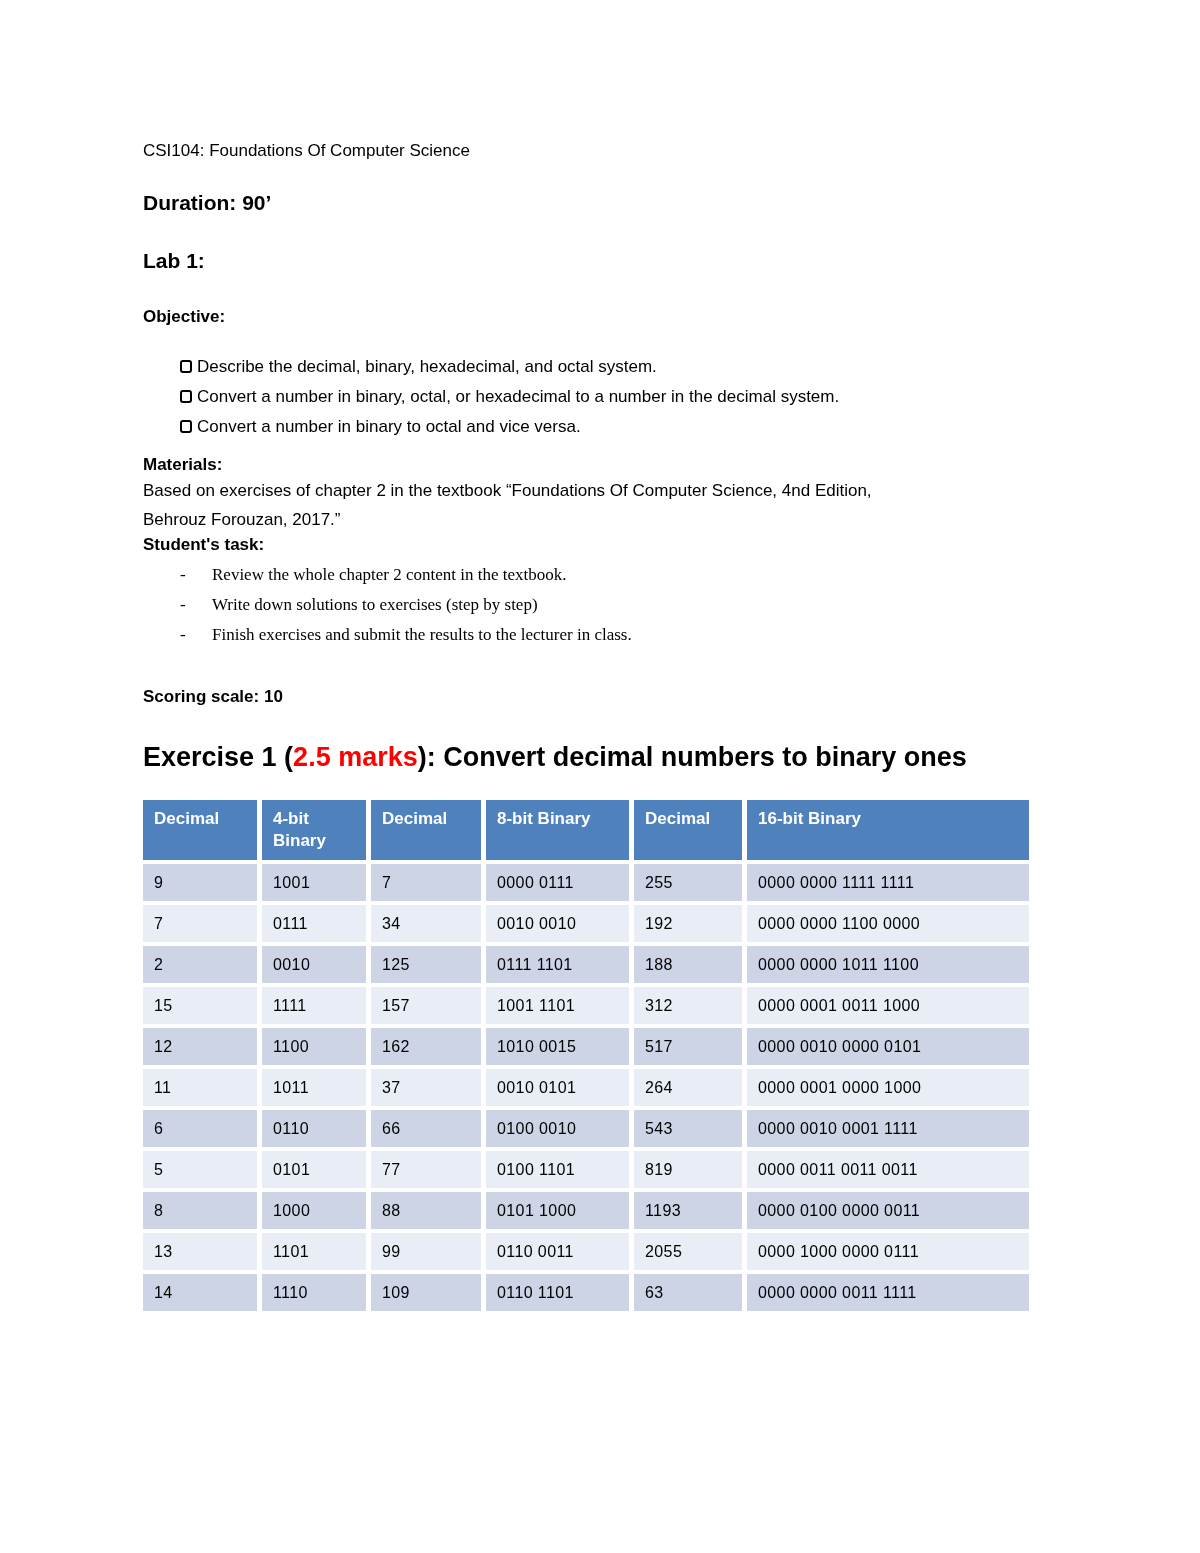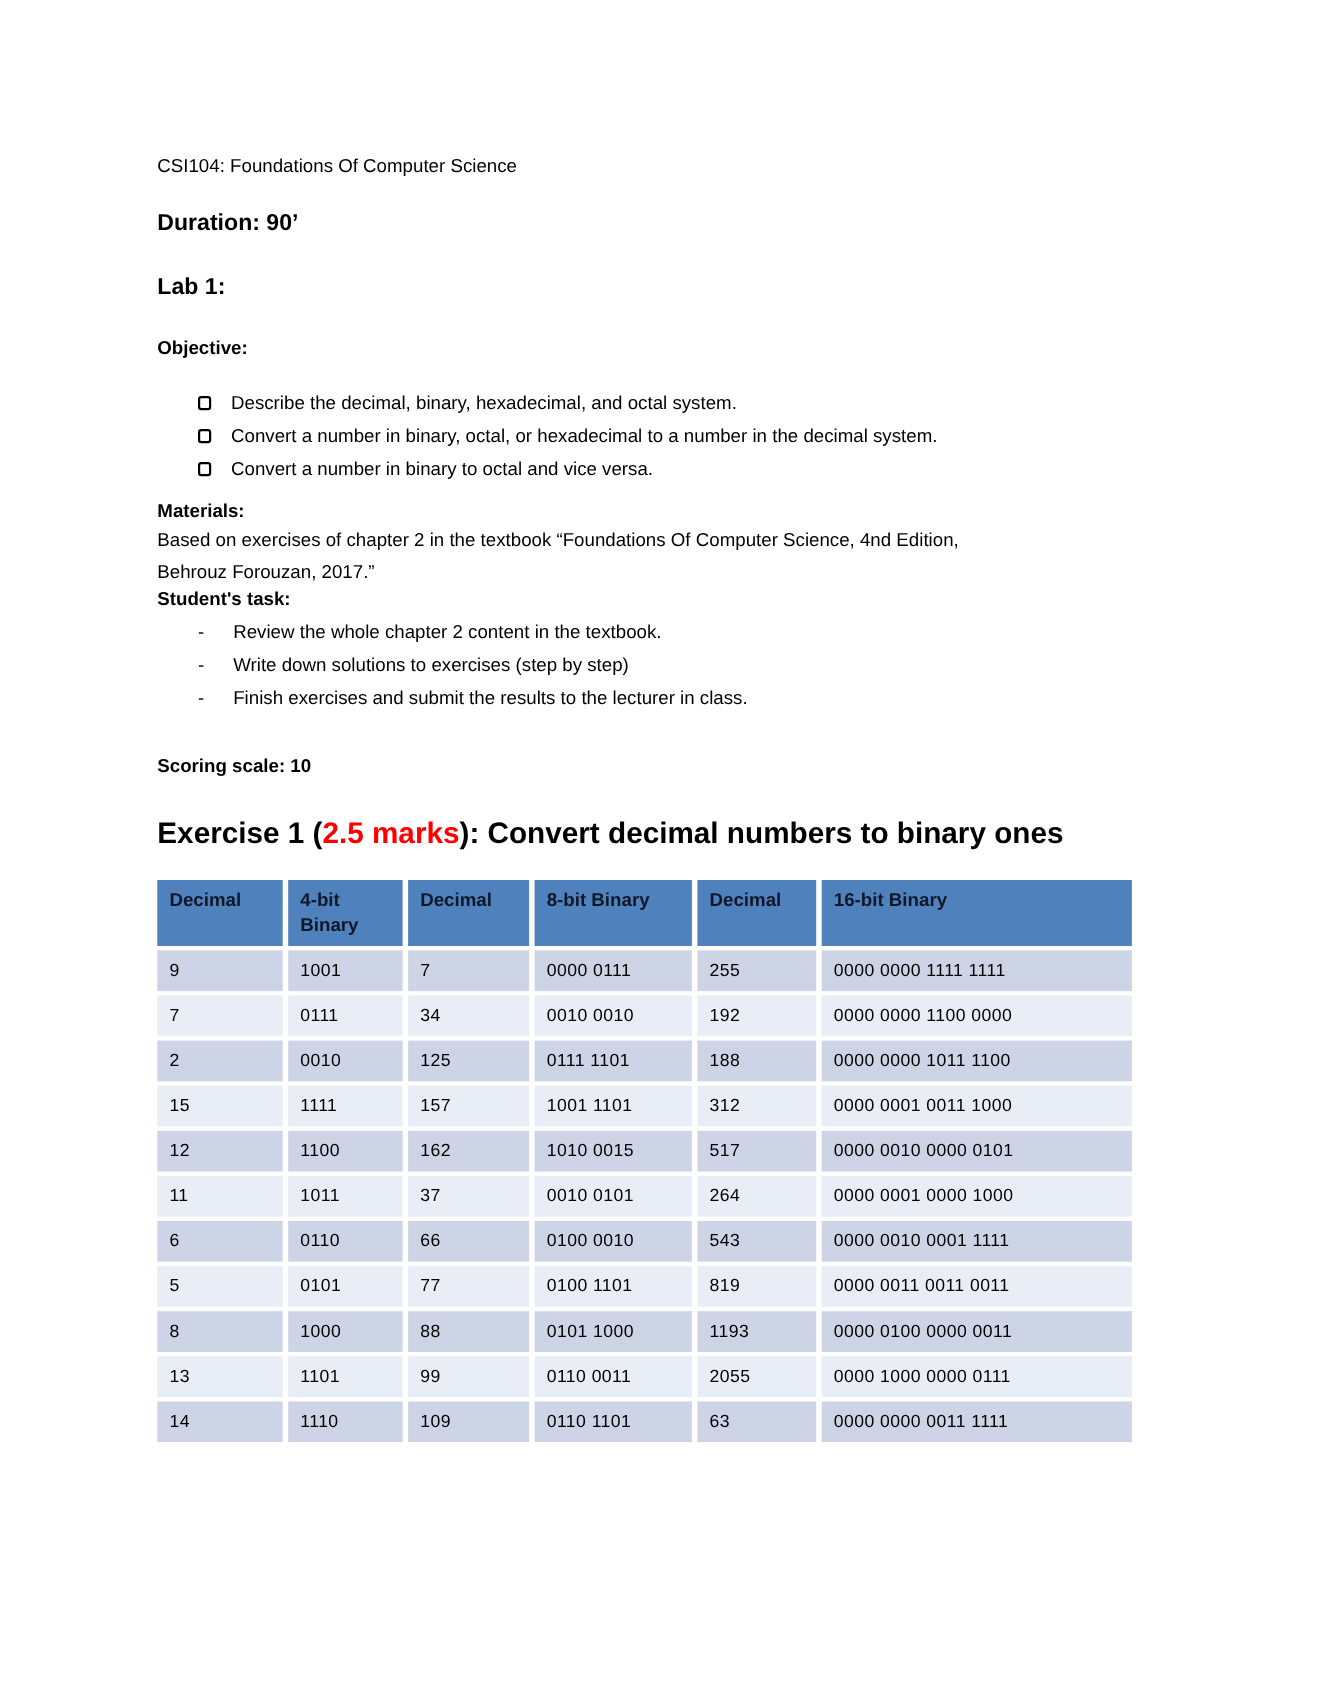--- a/index.html
+++ b/index.html
@@ -47,30 +47,31 @@
   .checkbox {
     display: inline-block;
     width: 12px;
     height: 13px;
     border: 2px solid #000;
     border-radius: 3px;
     position: absolute;
     left: 37px;
     top: 8px;
   }
-  .checklist li .txt { padding-left: 30px; display: inline-block; }
+  .checklist li .txt { padding-left: 17px; display: inline-block; }
   .body-line {
     font-size: 17px;
     line-height: 29px;
     margin: 0;
   }
   .dashlist {
     list-style: none;
     margin: 4px 0 0 0;
     padding: 0;
+    font-family: Liberation Serif, serif;
   }
   .dashlist li {
     font-size: 17px;
     line-height: 30px;
     padding-left: 37px;
   }
   .dashlist li .dash { display: inline-block; width: 32px; }
   .scoring { margin-top: 36px; }
   .exercise-h {
     font-size: 27px;
@@ -86,21 +87,21 @@
     table-layout: fixed;
   }
   table.ex1 col.c1 { width: 114px; }
   table.ex1 col.c2 { width: 104px; }
   table.ex1 col.c3 { width: 110px; }
   table.ex1 col.c4 { width: 143px; }
   table.ex1 col.c5 { width: 108px; }
   table.ex1 col.c6 { width: 282px; }
   table.ex1 th {
     background: #4f81bd;
-    color: #0f172a;
+    color: #ffffff;
     font-size: 17px;
     font-weight: bold;
     text-align: left;
     vertical-align: top;
     height: 60px;
     padding: 8px 6px 0 11px;
     line-height: 22px;
   }
   table.ex1 td {
     font-size: 16px;

